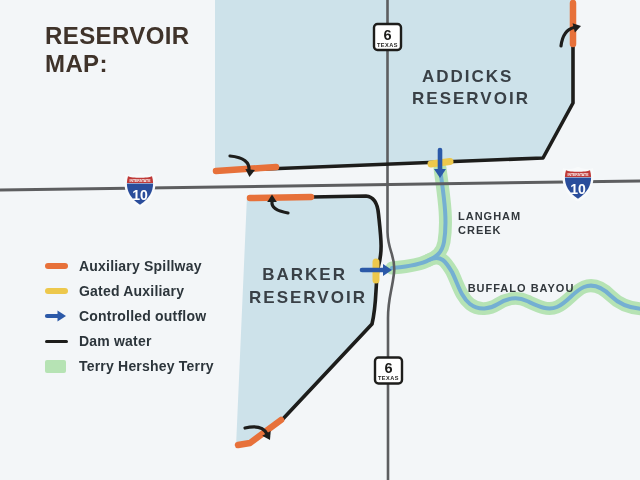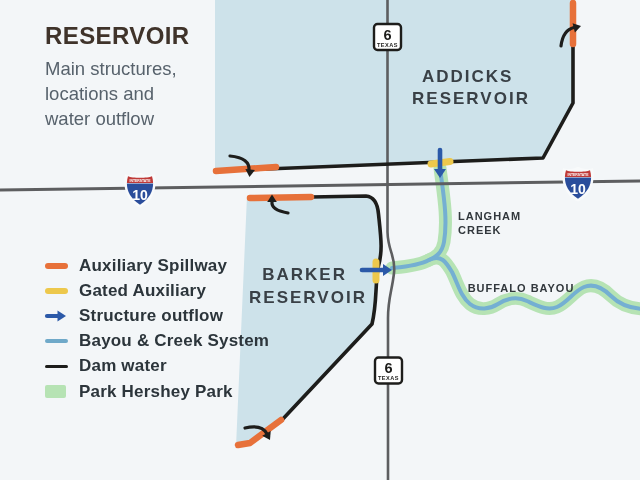--- a/index.html
+++ b/index.html
@@ -26,21 +26,21 @@
   .legend{position:absolute;left:45px;top:253px;width:210px;}
   .legend-row{display:flex;align-items:center;height:25.2px;}
   .legend-swatch{width:23px;flex:0 0 23px;display:flex;align-items:center;justify-content:flex-start;}
   .chip{display:inline-block;border-radius:3px;}
   .chip-orange{width:23px;height:6px;background:#e7713a;}
   .chip-yellow{width:23px;height:6px;background:#edc84c;}
   .chip-bayou{width:23px;height:4.5px;background:#6fa9c9;}
   .chip-dam{width:23px;height:3px;background:#1d1d1b;border-radius:2px;}
   .chip-park{width:21px;height:13px;background:#b6e3b4;border-radius:2px;}
   .legend-label{
-    margin-left:11px;font-size:17px;font-weight:bold;
+    margin-left:11px;font-size:14px;font-weight:bold;
     color:#2c353b;letter-spacing:.2px;white-space:nowrap;text-align:right;
   }
   .arrow-chip{overflow:visible;}
 </style>
 </head>
 <body>
 
 <svg class="map-svg" width="640" height="480" viewBox="0 0 640 480">
 
   <path d="M215,0 L572,0 L572,103 L543,158 L215,171 Z" fill="#cde2ea"></path>
@@ -151,25 +151,21 @@
   <text x="458" y="220" font-size="11" font-weight="bold" fill="#31373c" letter-spacing="1">
     <tspan x="458" y="220">LANGHAM</tspan>
     <tspan x="458" y="234">CREEK</tspan>
   </text>
   <text x="521" y="292" font-size="11" font-weight="bold" fill="#31373c" text-anchor="middle" letter-spacing="1">BUFFALO BAYOU</text>
 </svg>
 
 <div class="title-block">
   <div class="title-heading">
     <div>RESERVOIR</div>
-  </div>
-  <div class="title-subtitle">
-    <div>Main structures,</div>
-    <div>locations and</div>
-    <div>water outflow</div>
+    <div>MAP:</div>
   </div>
 </div>
 
 <div class="legend">
 
   <div class="legend-row">
     <span class="legend-swatch">
       <span class="chip chip-orange"></span>
     </span>
     <span class="legend-label">Auxiliary Spillway</span>
@@ -183,37 +179,31 @@
   </div>
 
 
   <div class="legend-row">
     <span class="legend-swatch">
       <svg class="arrow-chip" width="23" height="22" viewBox="0 0 23 22">
         <path d="M2,11 L13,11" stroke="#2b59a8" stroke-width="4.2" fill="none" stroke-linecap="round"></path>
         <path d="M21,11 L12.5,5.4 L12.5,16.6 Z" fill="#2b59a8"></path>
       </svg>
     </span>
-    <span class="legend-label">Structure outflow</span>
-  </div>
-
-  <div class="legend-row">
-    <span class="legend-swatch">
-      <span class="chip chip-bayou"></span>
-    </span>
-    <span class="legend-label">Bayou &amp; Creek System</span>
-  </div>
+    <span class="legend-label">Controlled outflow</span>
+  </div>
+
 
   <div class="legend-row">
     <span class="legend-swatch">
       <span class="chip chip-dam"></span>
     </span>
     <span class="legend-label">Dam water</span>
   </div>
 
   <div class="legend-row">
     <span class="legend-swatch">
       <span class="chip chip-park"></span>
     </span>
-    <span class="legend-label">Park Hershey Park</span>
+    <span class="legend-label">Terry Hershey Terry</span>
   </div>
 
 </div>
 
 </body></html>

